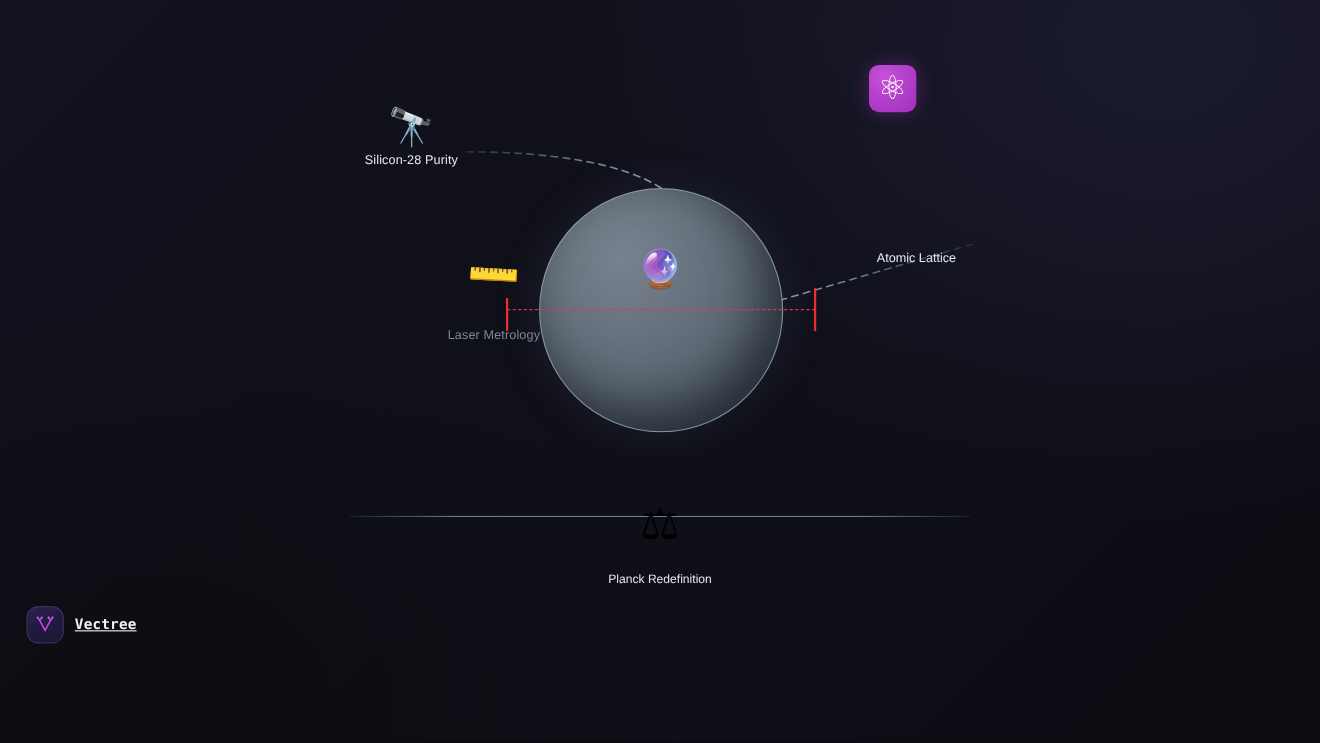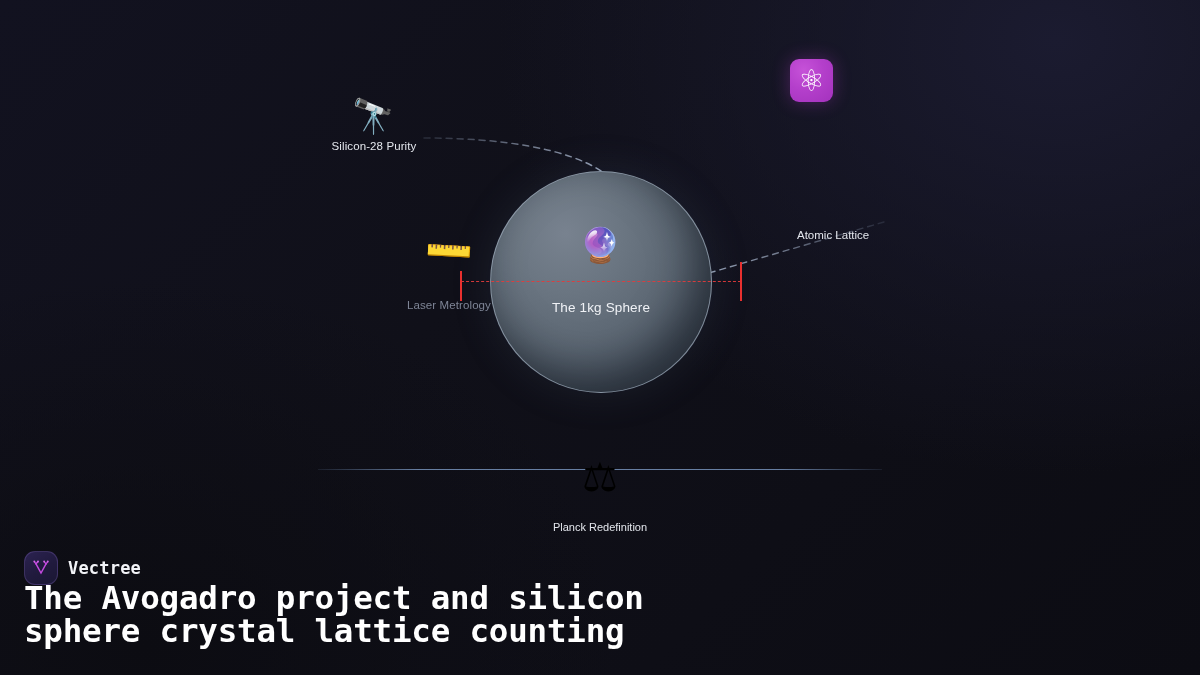--- a/index.html
+++ b/index.html
@@ -187,24 +187,25 @@
     height: 32px;
     border-radius: 11px;
     background: linear-gradient(150deg, #2b2250 0%, #201a3d 55%, #1a1733 100%);
     border: 1px solid rgba(140,110,200,0.28);
     display: flex;
     align-items: center;
     justify-content: center;
   }
   #brand-name {
     font-family: "DejaVu Sans Mono", "Liberation Mono", monospace;
-    font-size: 17px;
+    font-size: 13px;
     font-weight: 700;
     color: #f2f3f7;
     letter-spacing: .2px;
+    text-decoration: underline;
   }
   #headline {
     position: absolute;
     left: 24px;
     top: 42px;
     width: 820px;
     font-family: "DejaVu Sans Mono", "Liberation Mono", monospace;
     font-weight: 700;
     font-size: 32.5px;
     line-height: 33px;
@@ -241,21 +242,20 @@
       </linearGradient>
     </defs>
 
     <path d="M 424 138 C 500 138, 566 148, 601 171" fill="none" stroke="url(#fadeA)" stroke-width="1.5" stroke-dasharray="6 5" stroke-linecap="round"></path>
 
     <path d="M 884 222 L 709 273" fill="none" stroke="url(#fadeB)" stroke-width="1.4" stroke-dasharray="6 5" stroke-linecap="round"></path>
   </svg>
 
   <div class="sphere">
     <div class="sphere-emoji">🔮</div>
-    <div class="sphere-label">The 1kg Sphere</div>
   </div>
 
   <div class="measure-line"></div>
   <div class="tick tick-left"></div>
   <div class="tick tick-right"></div>
 
   <div class="node" id="node-telescope">
     <span class="glyph">🔭</span>
     <span class="caption">Silicon-28 Purity</span>
   </div>
@@ -292,18 +292,16 @@
             <circle cx="4.0" cy="4.1" r="1.15"></circle>
             <circle cx="8.4" cy="4.1" r="1.15"></circle>
             <circle cx="15.8" cy="4.1" r="1.15"></circle>
             <circle cx="20.1" cy="4.1" r="1.15"></circle>
           </g>
         </svg>
       </div>
       <div id="brand-name">Vectree</div>
     </div>
 
-    <div id="headline">The Avogadro project and silicon
-sphere crystal lattice counting</div>
 
   </div>
 
 </div>
 
 </body></html>

